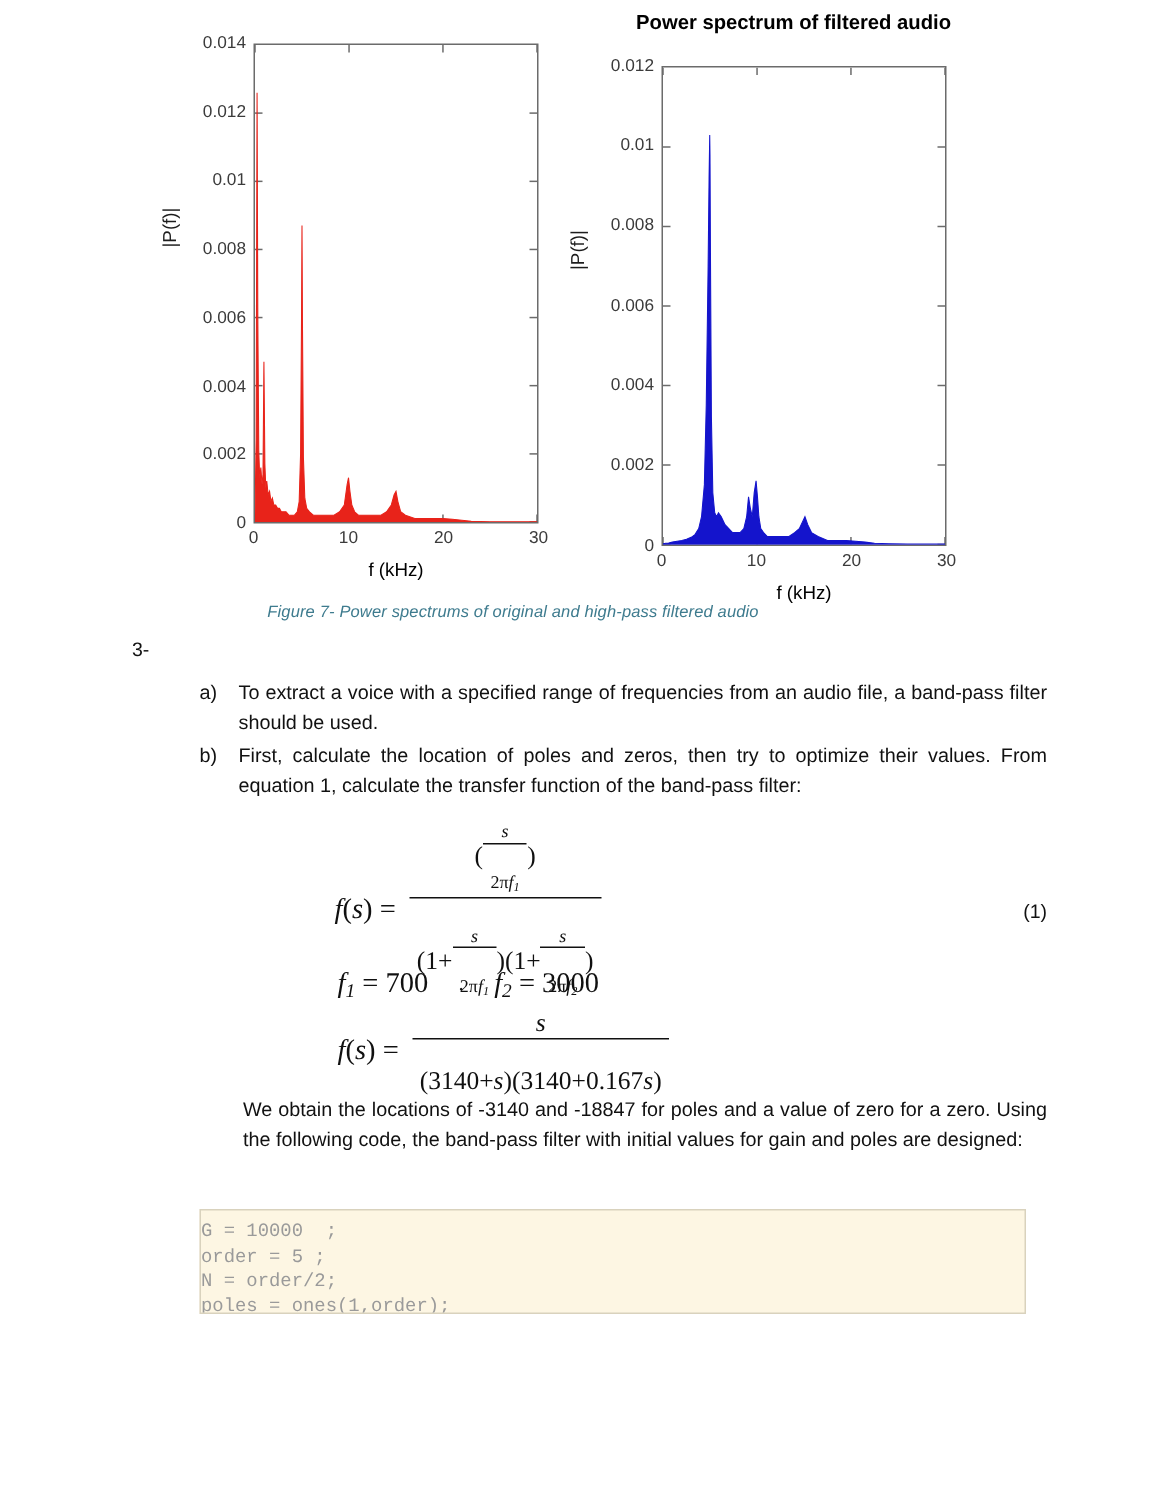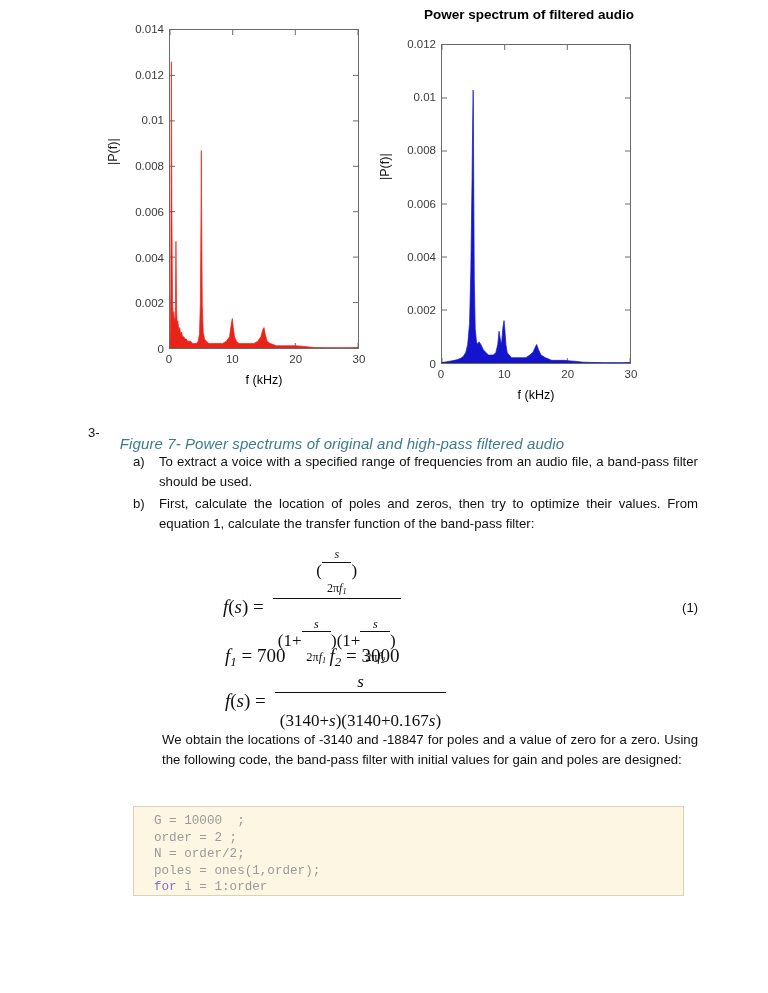--- a/index.html
+++ b/index.html
@@ -117,25 +117,24 @@
     transform-origin: left top;
     white-space: nowrap;
   }
 
   .fig-caption {
     position: absolute;
     left: 0;
     top: 402px;
     width: 684px;
     text-align: center;
-    font-size: 15px;
+    font-size: 11px;
     font-style: italic;
     color: #3e7b8e;
     letter-spacing: 0.1px;
-    margin-top: 33px;
   }
 
   
   .section-number {
     position: absolute;
     left: 88px;
     top: 425px;
     font-size: 13px;
     color: #111;
   }
@@ -221,25 +220,25 @@
     color: #111;
     text-align: justify;
   }
 
   
   .code-block {
     position: absolute;
     left: 133px;
     top: 806px;
     width: 551px;
-    height: 90px;
+    height: 70px;
     background: #fdf6e3;
     border: 1px solid #d9d2bd;
     box-sizing: border-box;
-    padding: 6px 0 6px 20px;
+    padding: 6px 0 6px 0;
     overflow: hidden;
   }
   .code-line {
     font-family: "Liberation Mono", monospace;
     font-size: 12.6px;
     line-height: 16.6px;
     color: #9a9a9a;
     white-space: pre;
   }
   .kw { color: #7d6fd1; }
@@ -409,17 +408,17 @@
       <span class="num f-big mi">s</span>
       <span class="den f-big">(3140+<span class="mi">s</span>)(3140+0.167<span class="mi">s</span>)</span>
     </span>
   </div>
 </div>
 
 <div class="closing-para">We obtain the locations of -3140 and -18847 for poles and a value of zero for a zero. Using the following code, the band-pass filter with initial values for gain and poles are designed:</div>
 
 <div class="code-block">
   <div class="code-line">G = 10000  ;</div>
-  <div class="code-line">order = 2 ;</div>
+  <div class="code-line">order = 5 ;</div>
   <div class="code-line">N = order/2;</div>
   <div class="code-line">poles = ones(1,order);</div>
   <div class="code-line"><span class="kw">for</span><span> i = 1:order</span></div>
 </div>
 
 </body></html>

